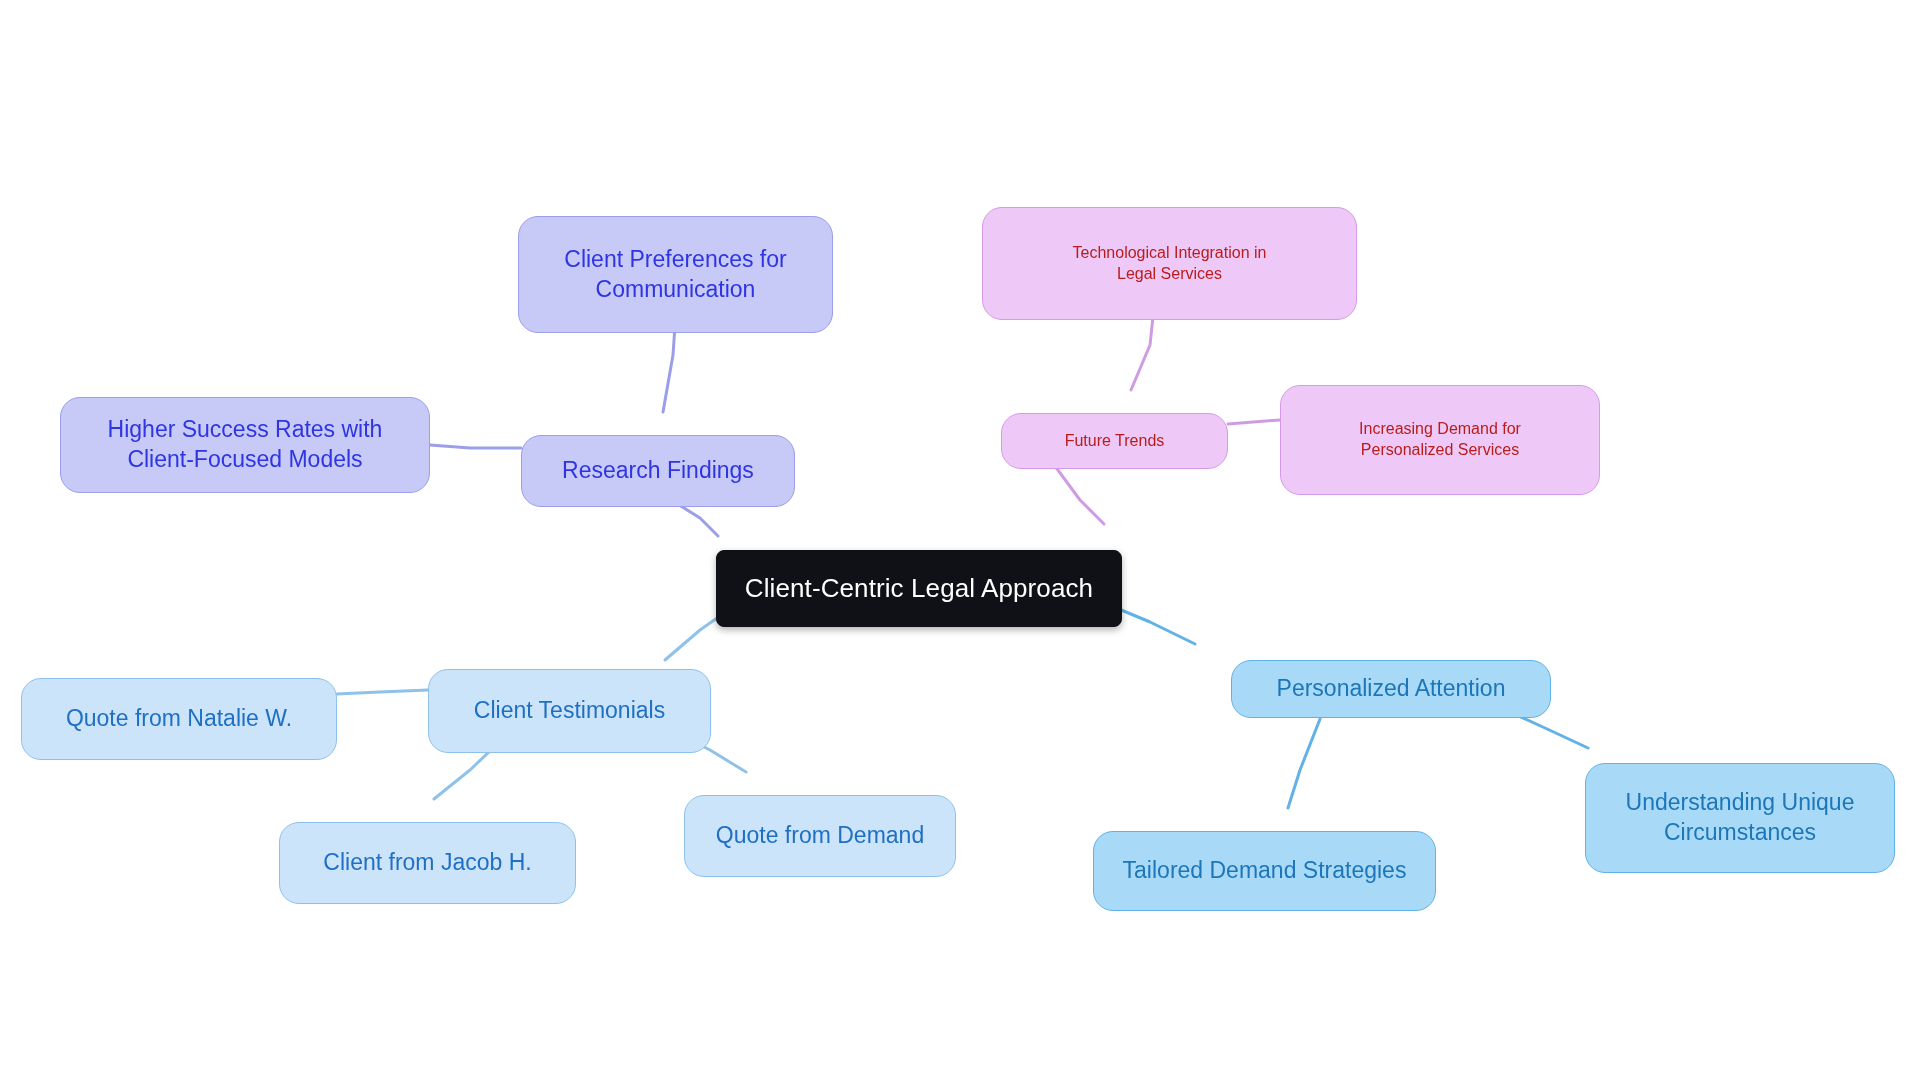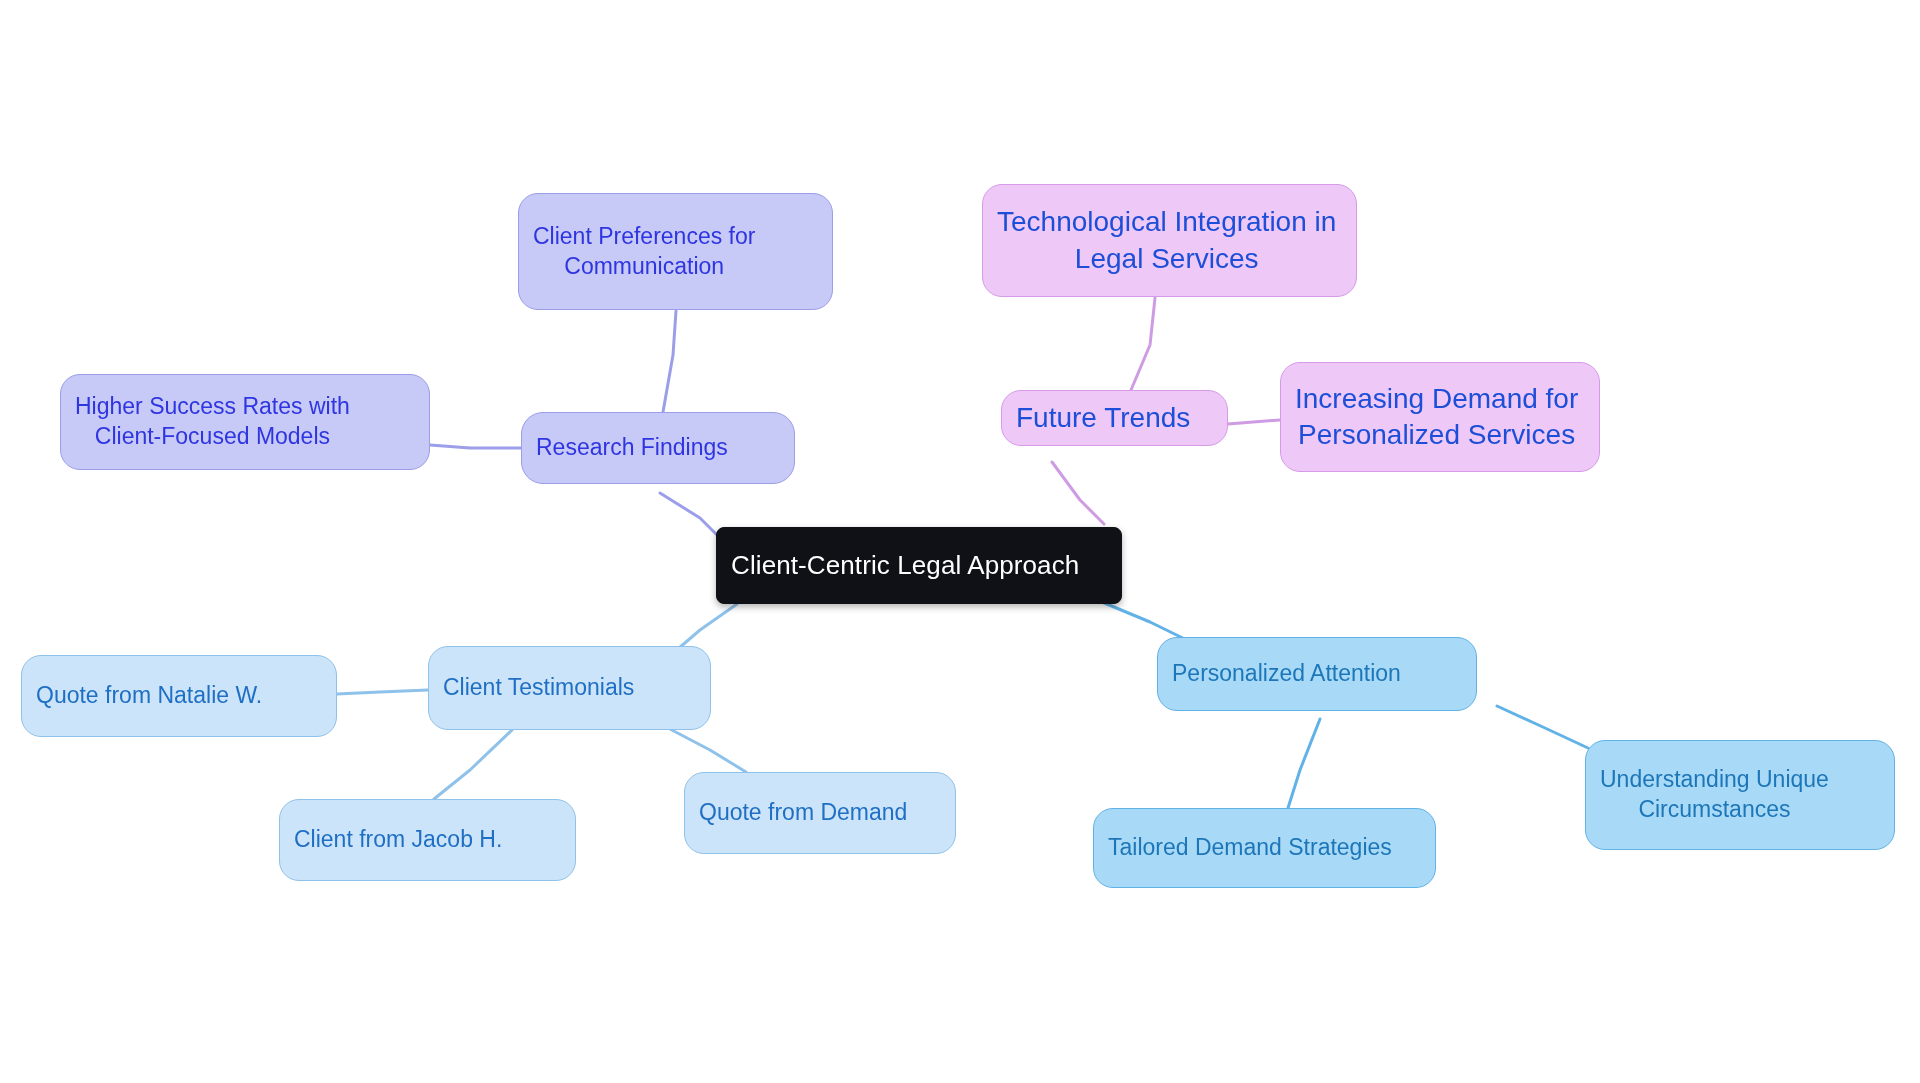--- a/index.html
+++ b/index.html
@@ -23,49 +23,50 @@
     top: 0;
     width: 1920px;
     height: 1083px;
     pointer-events: none;
   }
   .node {
     position: absolute;
     box-sizing: border-box;
     display: flex;
     align-items: center;
-    justify-content: flex-start;
+    justify-content: center;
     text-align: center;
     border-radius: 20px;
     border-style: solid;
     border-width: 1.5px;
     line-height: 1.3;
     padding: 14px 14px;
     z-index: 2;
+    margin-top: 23px;
   }
   .node-root {
     background: #0f1117;
     border-color: #0f1117;
     color: #ffffff;
     border-radius: 8px;
     font-size: 26px;
     box-shadow: 0 3px 7px rgba(0,0,0,0.30);
     letter-spacing: 0.1px;
   }
   .node-periwinkle {
     background: #c7c9f7;
     border-color: #9b9ee8;
     color: #2f35e0;
     font-size: 23px;
   }
   .node-orchid {
     background: #eec9f7;
     border-color: #d79ae8;
-    color: #1d4ed8;
-    font-size: 28px;
+    color: #b91c1c;
+    font-size: 16px;
   }
   .node-sky-light {
     background: #cce4f9;
     border-color: #8fc2ea;
     color: #1f6fc4;
     font-size: 23px;
   }
   .node-sky {
     background: #a8daf8;
     border-color: #61b2e6;
@@ -93,21 +94,21 @@
       <polyline points="512,730 470,770 434,799" fill="none" stroke="#8fc2ea" stroke-width="3" stroke-linecap="round" stroke-linejoin="round"></polyline>
       <polyline points="668,728 710,750 746,772" fill="none" stroke="#8fc2ea" stroke-width="3" stroke-linecap="round" stroke-linejoin="round"></polyline>
       <polyline points="1102,602 1150,622 1195,644" fill="none" stroke="#61b2e6" stroke-width="3" stroke-linecap="round" stroke-linejoin="round"></polyline>
       <polyline points="1320,719 1300,770 1288,808" fill="none" stroke="#61b2e6" stroke-width="3" stroke-linecap="round" stroke-linejoin="round"></polyline>
       <polyline points="1497,706 1545,728 1588,748" fill="none" stroke="#61b2e6" stroke-width="3" stroke-linecap="round" stroke-linejoin="round"></polyline>
     </svg>
   <div id="node-layer">
       <div class="node node-root" style="left: 716px; top: 527px; width: 406px; height: 77px;">
         <span class="node-label">Client-Centric Legal Approach</span>
       </div>
-      <div class="node node-periwinkle" style="left: 521px; top: 412px; width: 274px; height: 72px; border-radius: 22px;">
+      <div class="node node-periwinkle" style="left: 521px; top: 412px; width: 274px; height: 72px;">
         <span class="node-label">Research Findings</span>
       </div>
       <div class="node node-periwinkle" style="left: 518px; top: 193px; width: 315px; height: 117px;">
         <span class="node-label">Client Preferences for
 Communication</span>
       </div>
       <div class="node node-periwinkle" style="left: 60px; top: 374px; width: 370px; height: 96px;">
         <span class="node-label">Higher Success Rates with
 Client-Focused Models</span>
       </div>
@@ -127,21 +128,21 @@
       </div>
       <div class="node node-sky-light" style="left: 21px; top: 655px; width: 316px; height: 82px;">
         <span class="node-label">Quote from Natalie W.</span>
       </div>
       <div class="node node-sky-light" style="left: 279px; top: 799px; width: 297px; height: 82px;">
         <span class="node-label">Client from Jacob H.</span>
       </div>
       <div class="node node-sky-light" style="left: 684px; top: 772px; width: 272px; height: 82px;">
         <span class="node-label">Quote from Demand</span>
       </div>
-      <div class="node node-sky" style="left: 1157px; top: 637px; width: 320px; height: 74px;">
+      <div class="node node-sky" style="left: 1231px; top: 637px; width: 320px; height: 58px;">
         <span class="node-label">Personalized Attention</span>
       </div>
       <div class="node node-sky" style="left: 1093px; top: 808px; width: 343px; height: 80px;">
         <span class="node-label">Tailored Demand Strategies</span>
       </div>
       <div class="node node-sky" style="left: 1585px; top: 740px; width: 310px; height: 110px;">
         <span class="node-label">Understanding Unique
 Circumstances</span>
       </div>
     </div>

